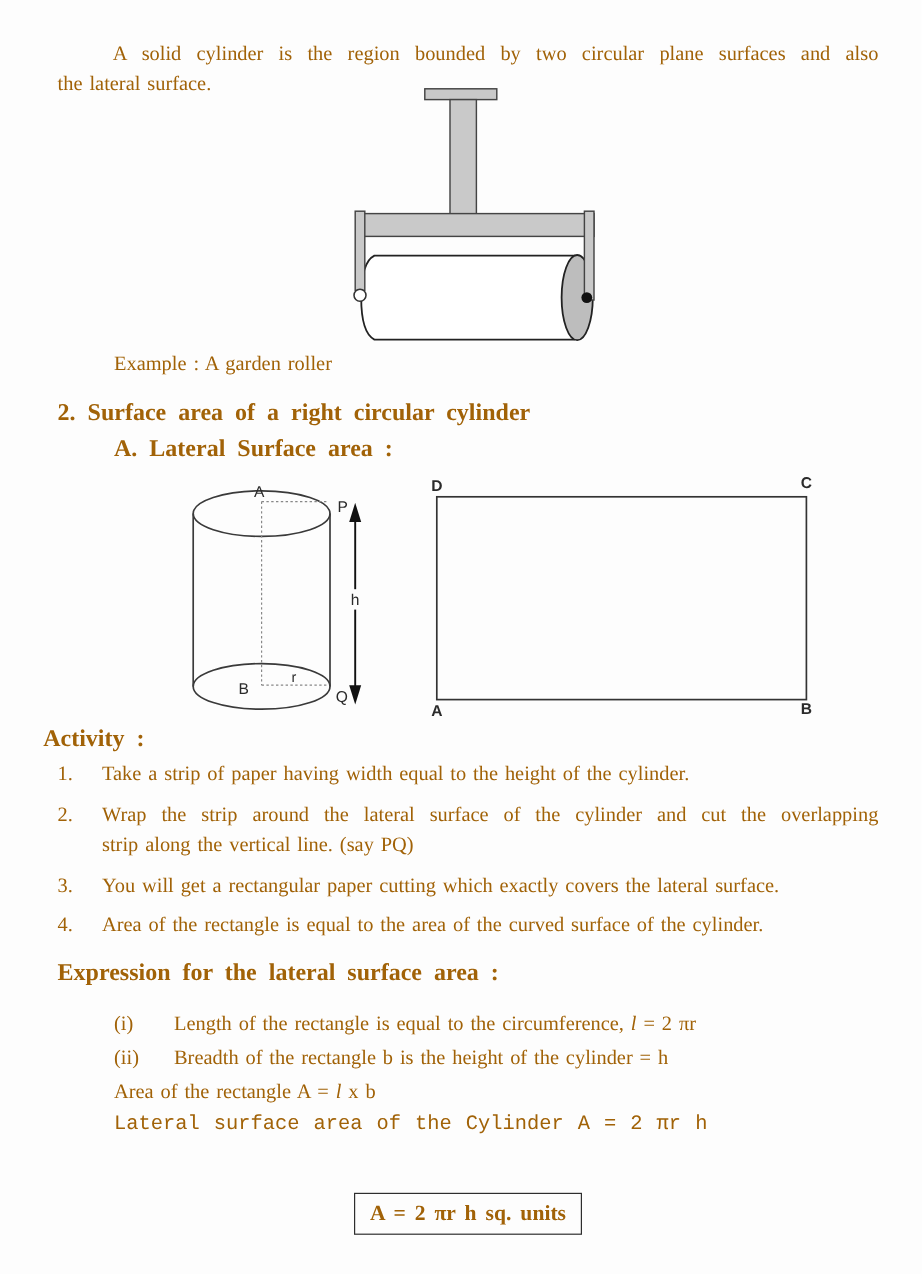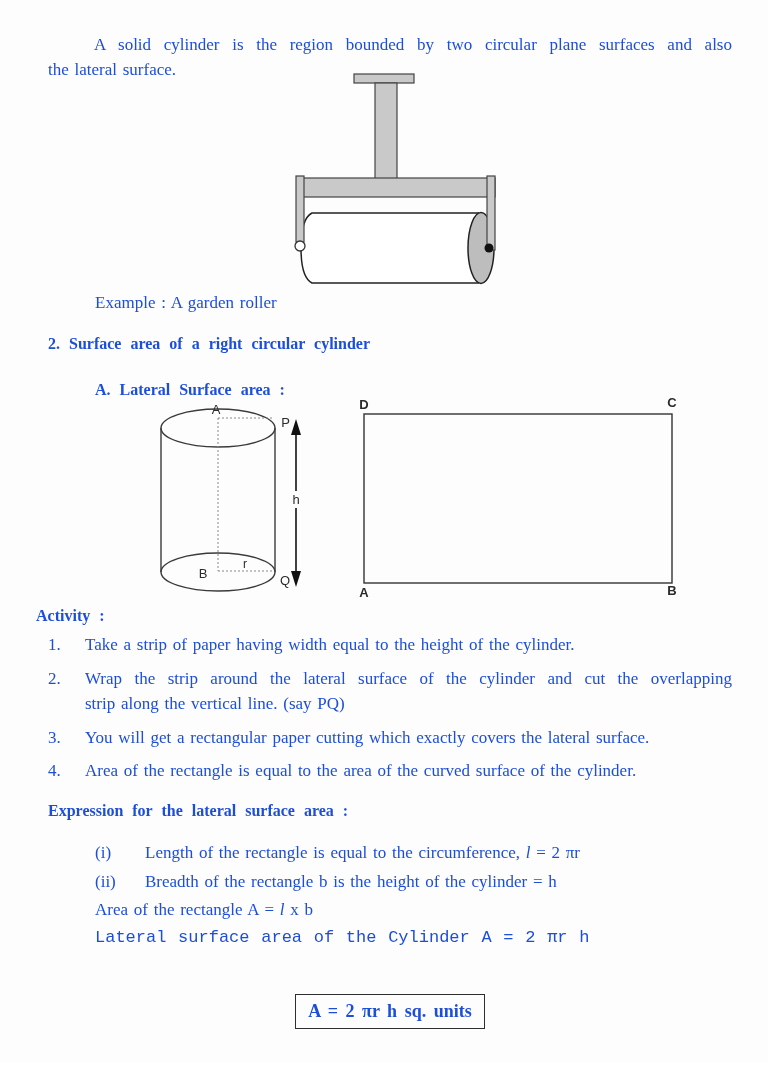--- a/index.html
+++ b/index.html
@@ -2,28 +2,28 @@
 <html><head>
 <meta charset="utf-8">
 <style>
   html, body { margin: 0; padding: 0; background: #ffffff; }
   .page {
     position: relative;
     width: 768px;
     height: 1062px;
     background: #fdfdfd;
     font-family: "Liberation Serif", serif;
-    color: #1d4ed8;
+    color: #a16207;
     overflow: hidden;
   }
   .abs { position: absolute; }
   .body-text { font-size: 17px; line-height: 25px; word-spacing: 1.5px; }
   .stretch { text-align: justify; text-align-last: justify; }
   .indent { padding-left: 46px; }
-  .heading { font-size: 16px; font-weight: bold; word-spacing: 5px; line-height: 22px; }
+  .heading { font-size: 20px; font-weight: bold; word-spacing: 5px; line-height: 22px; }
   .list-row { display: flex; }
   .list-num { width: 37px; flex-shrink: 0; }
   .rom-row { display: flex; }
   .rom-num { width: 50px; flex-shrink: 0; }
   .mvar { font-style: italic; }
   .formula-box {
     border: 1.6px solid #2e2e2e;
     display: flex;
     align-items: center;
     justify-content: center;
@@ -56,21 +56,21 @@
     <ellipse cx="201" cy="178" rx="13" ry="35.5" fill="#bdbdbd" stroke="#222" stroke-width="1.5"></ellipse>
     <rect x="16" y="106" width="8" height="66" fill="#c9c9c9" stroke="#444" stroke-width="1.2"></rect>
     <circle cx="20" cy="176" r="5" fill="#ffffff" stroke="#333" stroke-width="1.3"></circle>
     <rect x="207" y="106" width="8" height="74" fill="#c9c9c9" stroke="#444" stroke-width="1.2"></rect>
     <circle cx="209" cy="178" r="4.5" fill="#111"></circle>
   </svg>
 
   <div class="abs body-text" style="left:95px; top:290px;">Example : A garden roller</div>
 
   <div class="abs heading" style="left:48px; top:333px;">2. Surface area of a right circular cylinder</div>
-  <div class="abs heading" style="left:95px; top:379px;">A. Lateral Surface area :</div>
+  <div class="abs heading" style="left:95px; top:363px;">A. Lateral Surface area :</div>
 
   <svg class="abs" style="left:140px; top:393px;" width="600" height="215" viewBox="0 0 600 215">
 
     <g>
       <line x1="21" y1="35" x2="21" y2="179" stroke="#3a3a3a" stroke-width="1.4"></line>
       <line x1="135" y1="35" x2="135" y2="179" stroke="#3a3a3a" stroke-width="1.4"></line>
       <ellipse cx="78" cy="35" rx="57" ry="19" fill="none" stroke="#3a3a3a" stroke-width="1.4"></ellipse>
       <ellipse cx="78" cy="179" rx="57" ry="19" fill="none" stroke="#3a3a3a" stroke-width="1.4"></ellipse>
       <line x1="78" y1="25" x2="78" y2="178" stroke="#888" stroke-width="1" stroke-dasharray="2 2"></line>
       <line x1="78" y1="25" x2="134" y2="25" stroke="#888" stroke-width="1" stroke-dasharray="2 2"></line>

